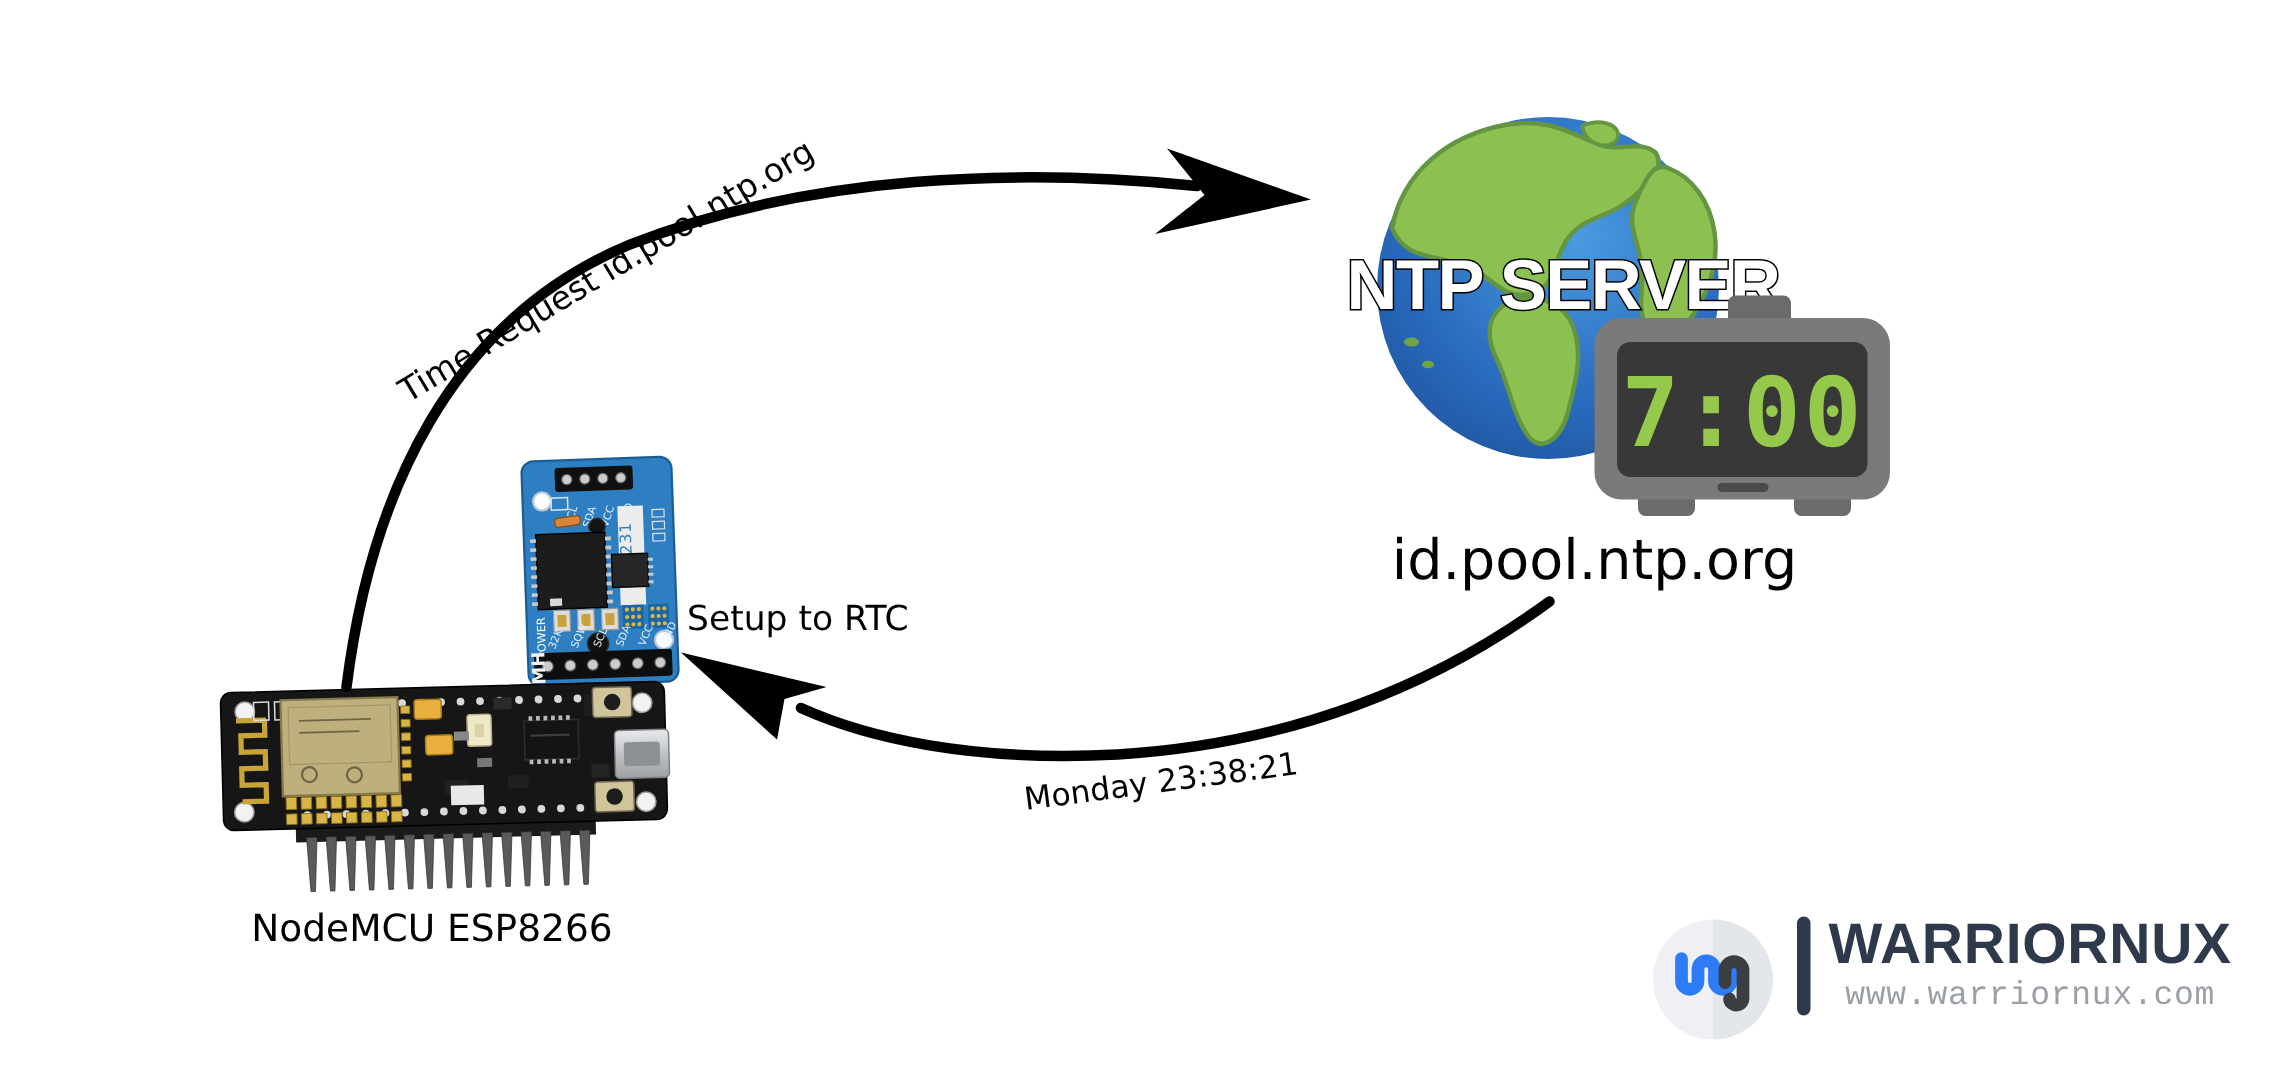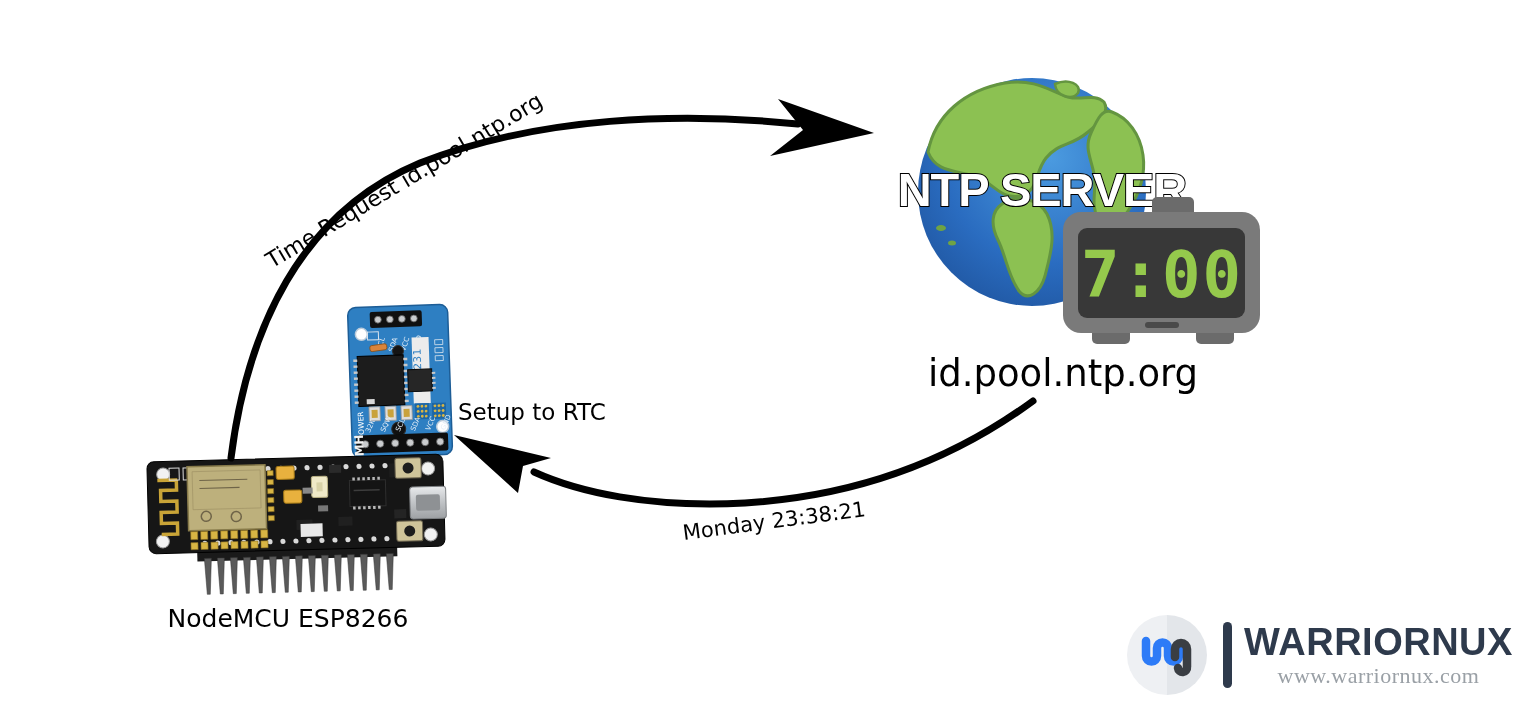--- a/index.html
+++ b/index.html
@@ -5,35 +5,35 @@
   html,body{margin:0;padding:0;background:#ffffff;}
   #stage{
     position:relative;
     width:1522px;height:725px;
     background:#ffffff;
     overflow:hidden;
     font-family:"DejaVu Sans",sans-serif;
   }
   #scene{position:absolute;left:0;top:0;}
   .brand{
-    position:absolute;left:1125px;top:611px;
-    display:flex;align-items:center;gap:12px;
+    position:absolute;left:1100px;top:611px;
+    display:flex;gap:12px;
     height:88px;
   }
   .brand-sep{
     width:9px;height:66px;border-radius:5px;
     background:#2e3a4c;margin-left:2px;
   }
   .brand-text{display:flex;flex-direction:column;align-items:center;line-height:1;}
   .brand-name{
     font-family:"Liberation Sans",sans-serif;
     font-weight:bold;font-size:38px;color:#2e3a4c;letter-spacing:0.5px;
   }
   .brand-url{
-    font-family:Liberation Serif, serif;
+    font-family:Liberation Mono, monospace;
     font-size:22px;color:#9aa0a6;margin-top:4px;letter-spacing:0.5px;
   }
 </style>
 </head>
 <body>
 
 <div id="stage">
 
 <svg id="scene" width="1522" height="725" viewBox="0 0 1522 725">
   <defs>

